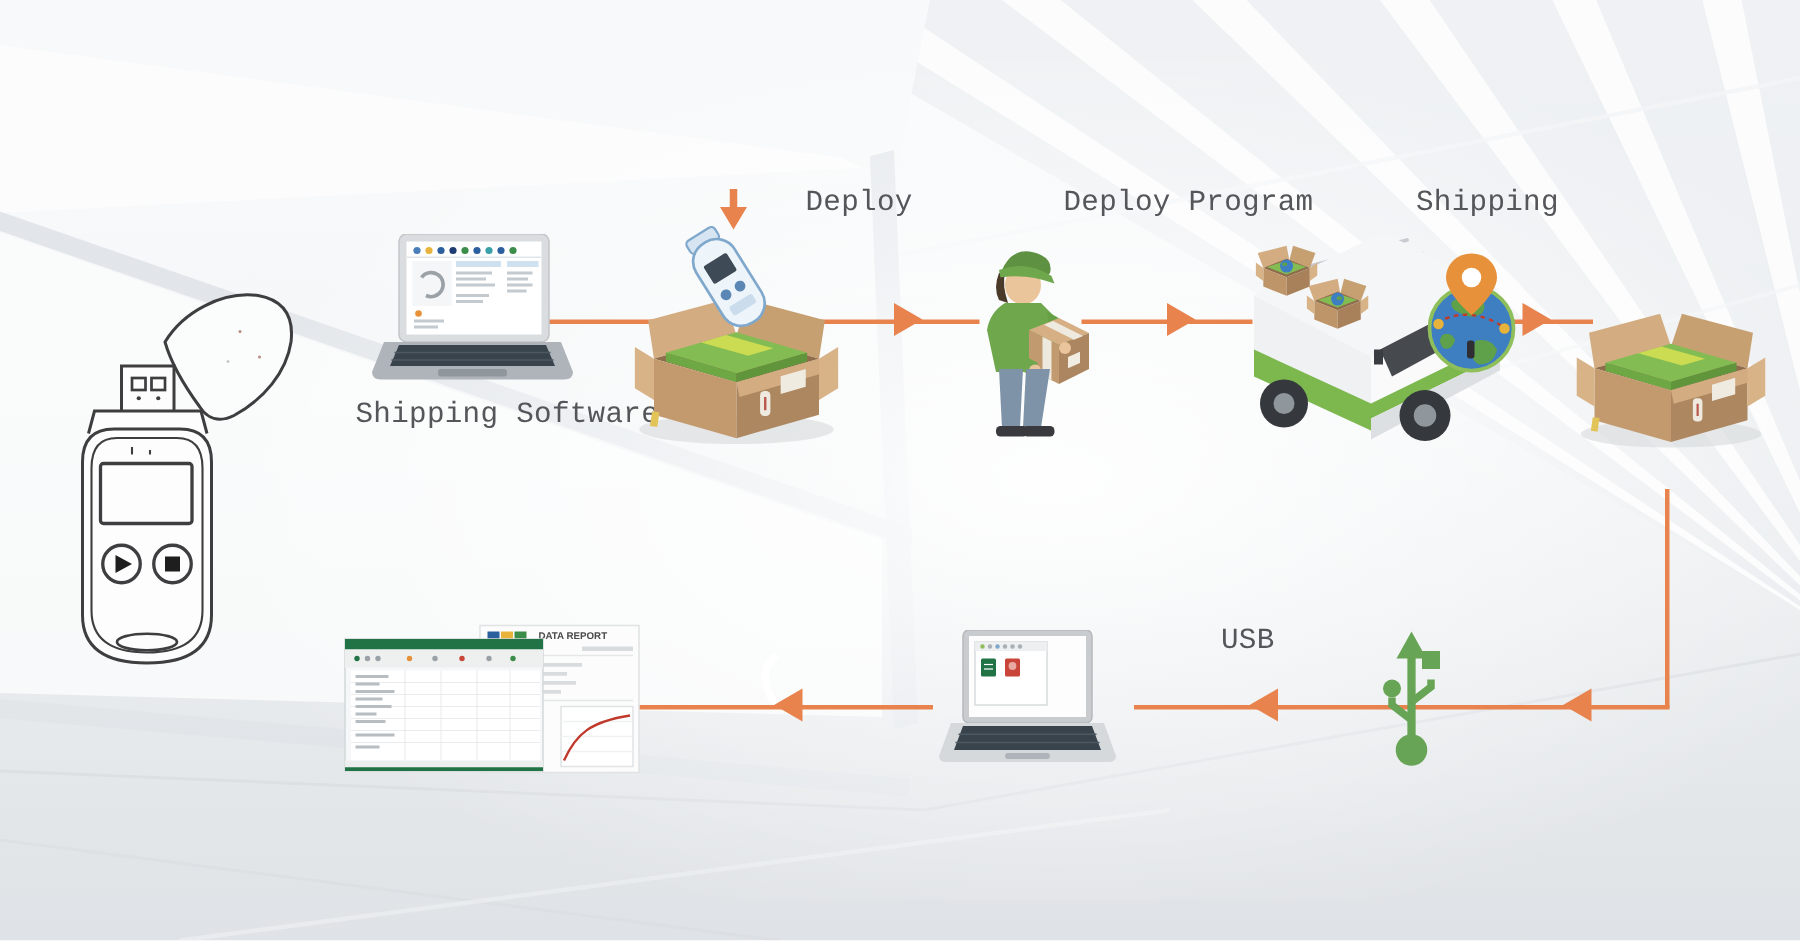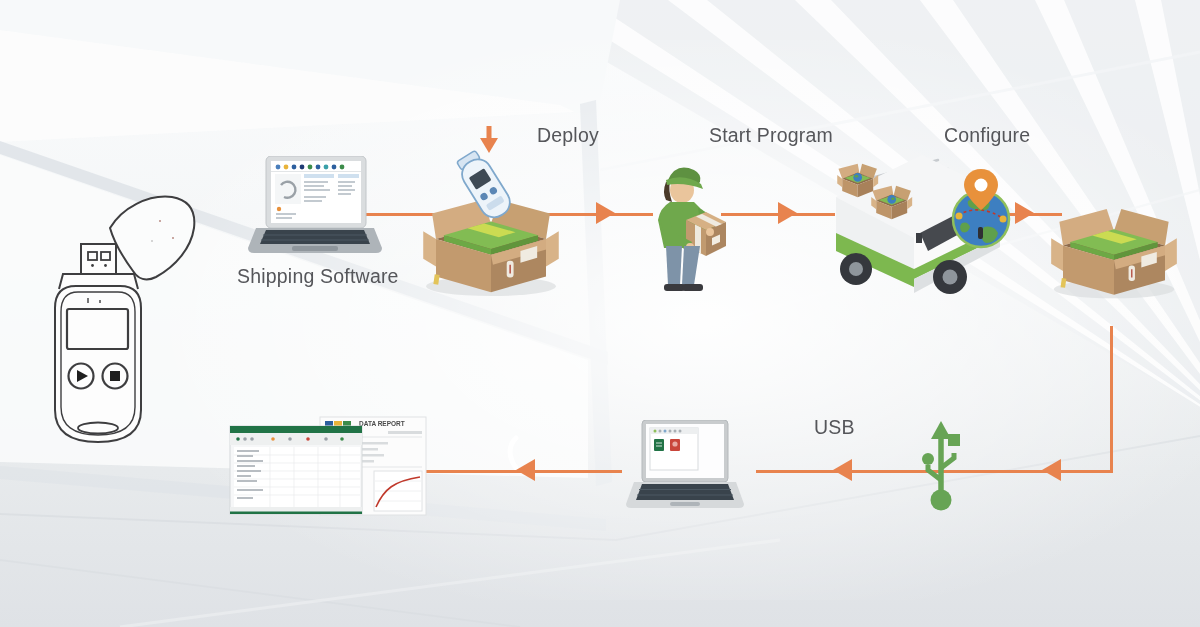--- a/index.html
+++ b/index.html
@@ -2,21 +2,21 @@
 <html><head>
 <meta charset="utf-8">
 <style>
   html,body{margin:0;padding:0;}
   .canvas{
     position:relative;width:1200px;height:627px;overflow:hidden;
     background:linear-gradient(180deg,#FBFCFD 0%,#F4F6F7 40%,#E7EAEC 75%,#DFE2E6 100%);
     font-family:"Liberation Sans",sans-serif;
   }
   .bg{position:absolute;left:0;top:0;}
-  .label{position:absolute;color:#55565A;font-size:19.5px;line-height:1.1;white-space:nowrap;letter-spacing:.2px;}
+  .label{position:absolute;color:#55565A;font-size:19.5px;line-height:1.1;white-space:nowrap;letter-spacing:.2px;font-family:Liberation Mono, monospace;}
   .hline{position:absolute;height:3px;background:#E8834E;}
   .vline{position:absolute;width:3px;background:#E8834E;}
   .ah-r{position:absolute;width:0;height:0;border-top:11px solid transparent;border-bottom:11px solid transparent;border-left:19px solid #E8834E;}
   .ah-l{position:absolute;width:0;height:0;border-top:11px solid transparent;border-bottom:11px solid transparent;border-right:19px solid #E8834E;}
   .art{position:absolute;}
   svg{display:block;}
 </style>
 </head>
 <body>
 
@@ -208,21 +208,21 @@
       <polygon points="72,80 80,76.5 80,84 72,87.5" fill="#F2EDE3"></polygon>
     </g>
     <path d="M20,60 Q22,76 34,85 L48,93 L52,84 L37,76 Q31,70 29,60 Z" fill="#6FA84C"></path>
     <circle cx="70" cy="74" r="4" fill="#EAC59C"></circle>
     <circle cx="50" cy="89" r="4" fill="#EAC59C"></circle>
     <polygon points="26,88 42,88 40,127 28,127" fill="#7E93A8"></polygon>
     <polygon points="44,88 60,88 54,127 42,127" fill="#7E93A8"></polygon>
     <rect x="24" y="126" width="21" height="7" rx="3" fill="#3A3A3E"></rect>
     <rect x="42" y="126" width="21" height="7" rx="3" fill="#3A3A3E"></rect>
   </svg>
-  <div class="label" style="left:709px;top:125px">Start Program</div>
+  <div class="label" style="left:709px;top:125px">Deploy Program</div>
 
   <svg class="art" style="left:822px;top:135px" width="200" height="170" viewBox="0 0 200 170">
 
     <g stroke="#C7CBCF" stroke-width="2.5" stroke-linecap="round">
       <line x1="38" y1="46" x2="116" y2="25"></line>
       <line x1="32" y1="58" x2="126" y2="34"></line>
       <line x1="46" y1="70" x2="138" y2="46"></line>
     </g>
 
     <polygon points="14,62 100,20 178,58 92,103" fill="#F5F6F7"></polygon>
@@ -275,21 +275,21 @@
       <path d="M136,80 Q158,68 182,84" stroke="#C0392B" stroke-width="1.6" fill="none" stroke-dasharray="3,3"></path>
       <circle cx="137" cy="81" r="3.5" fill="#E8B33A"></circle>
       <circle cx="181" cy="84" r="3.5" fill="#E8B33A"></circle>
       <rect x="156" y="92" width="5" height="12" rx="2" fill="#2F2F33"></rect>
     </g>
     <g>
       <path d="M159,34 C149,34 142,41.5 142,50 C142,61 159,75 159,75 C159,75 176,61 176,50 C176,41.5 169,34 159,34 Z" fill="#E8913B"></path>
       <circle cx="159" cy="50" r="6.5" fill="#FFFFFF"></circle>
     </g>
   </svg>
-  <div class="label" style="left:944px;top:125px">Configure</div>
+  <div class="label" style="left:944px;top:125px">Shipping</div>
 
   <svg class="art" style="left:1050px;top:200px" width="128" height="102" viewBox="0 0 140 112">
     <use href="#openbox"></use>
   </svg>
 
   <svg class="art" style="left:905px;top:420px" width="70" height="95" viewBox="0 0 70 95">
     <g fill="#67A455" stroke="#67A455">
       <line x1="36" y1="14" x2="36" y2="78" stroke-width="5.5"></line>
       <polygon points="36,1 26,19 46,19" stroke="none"></polygon>
       <circle cx="36" cy="80" r="10.5" stroke="none"></circle>

